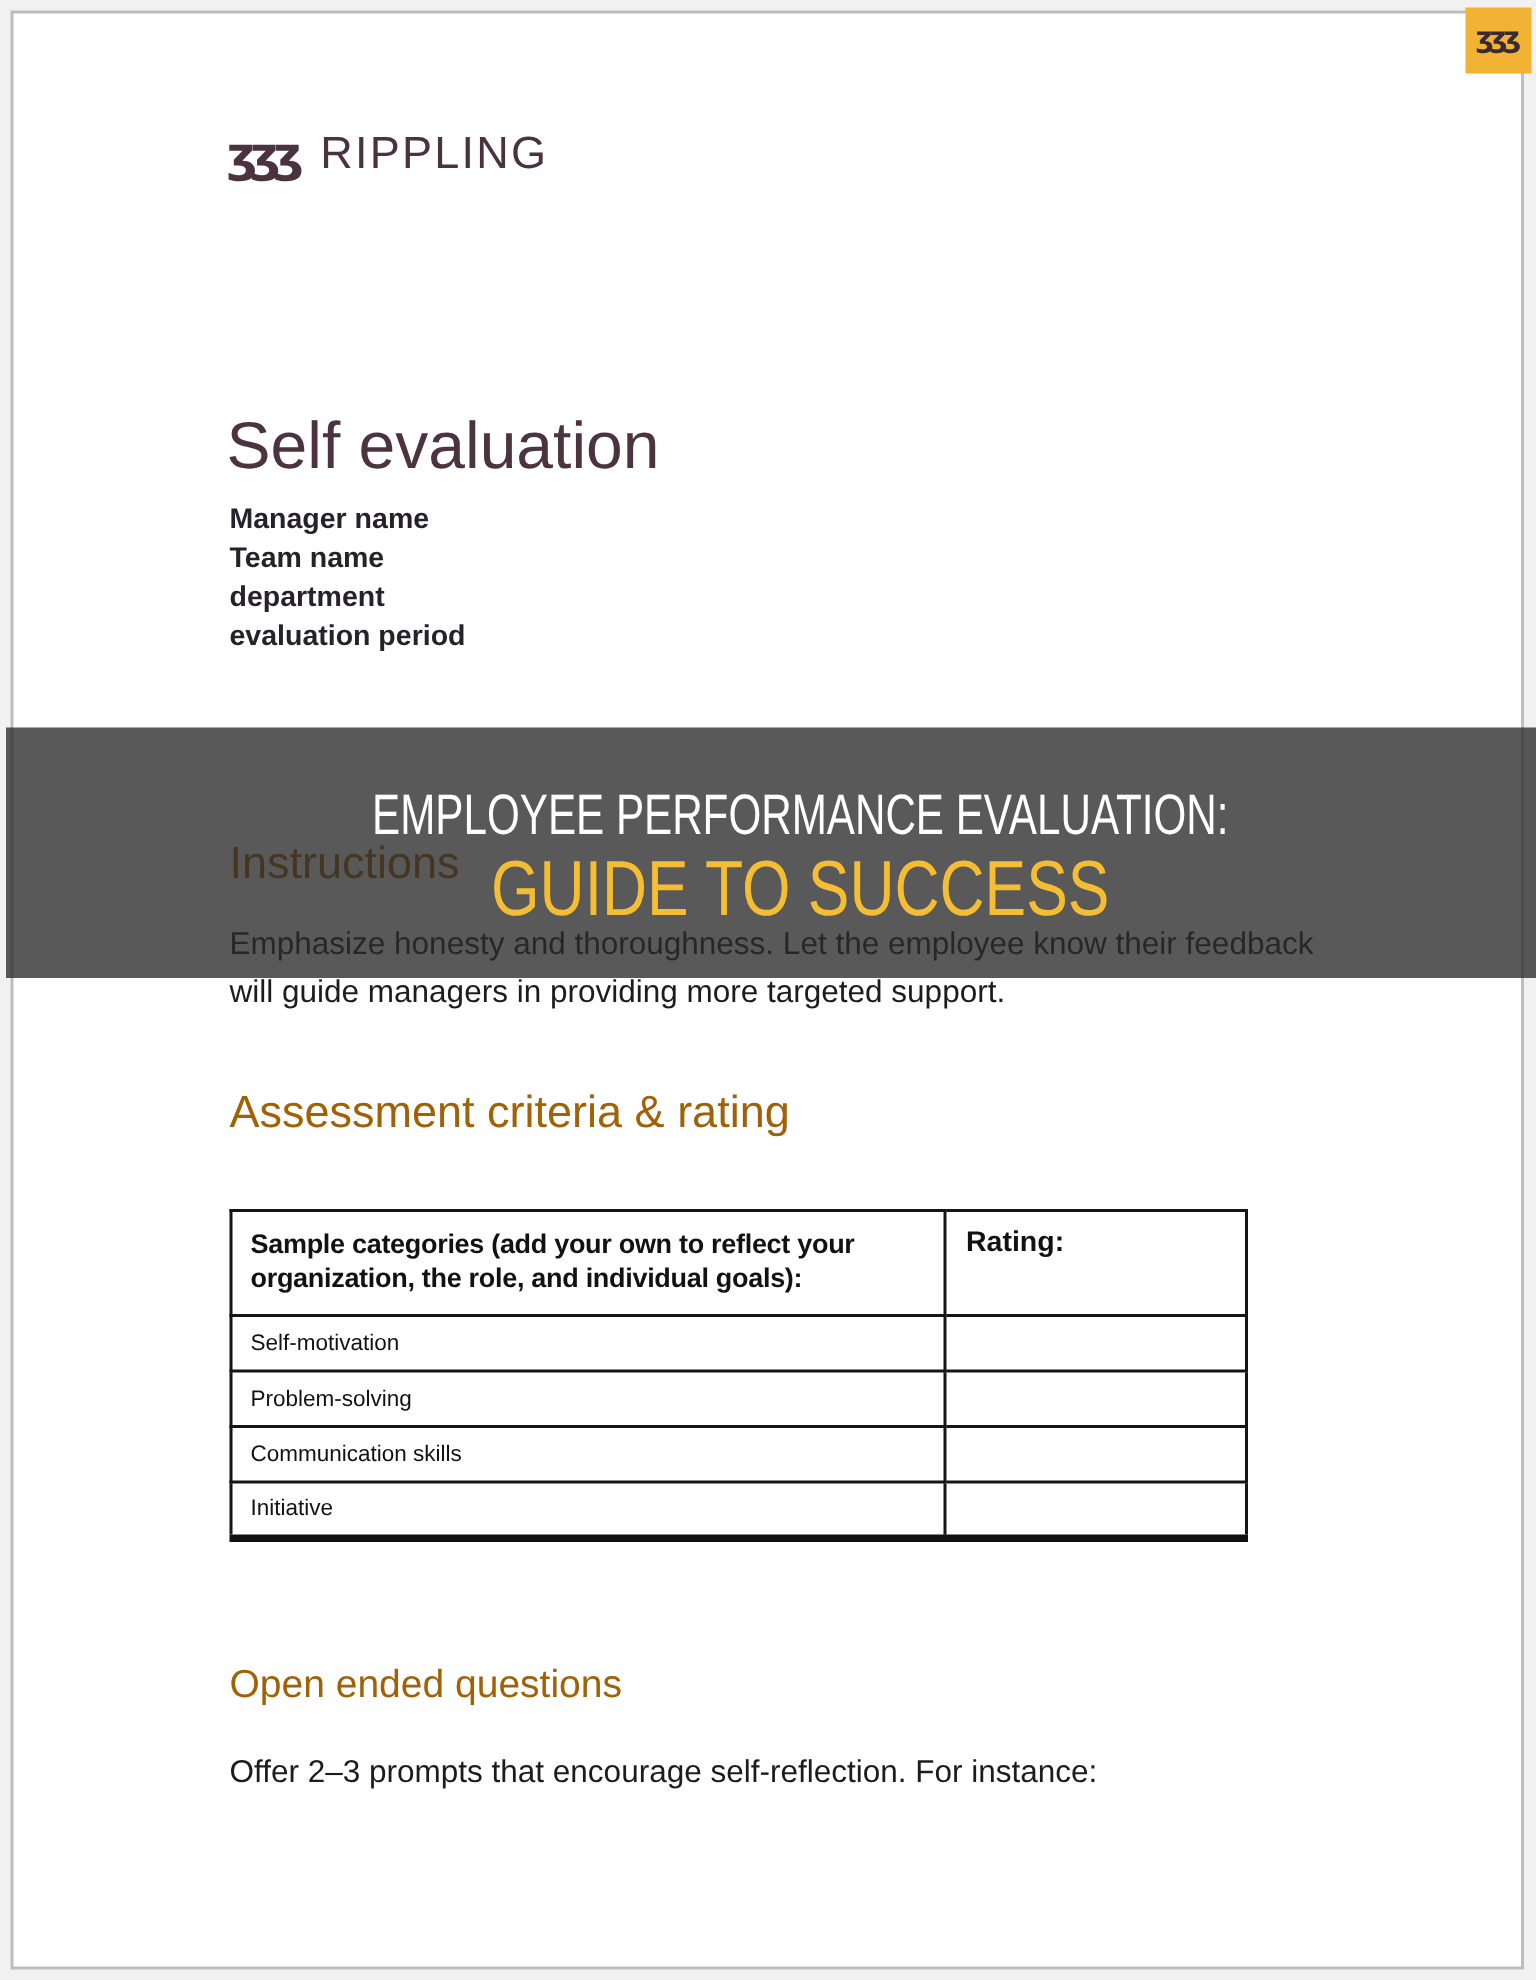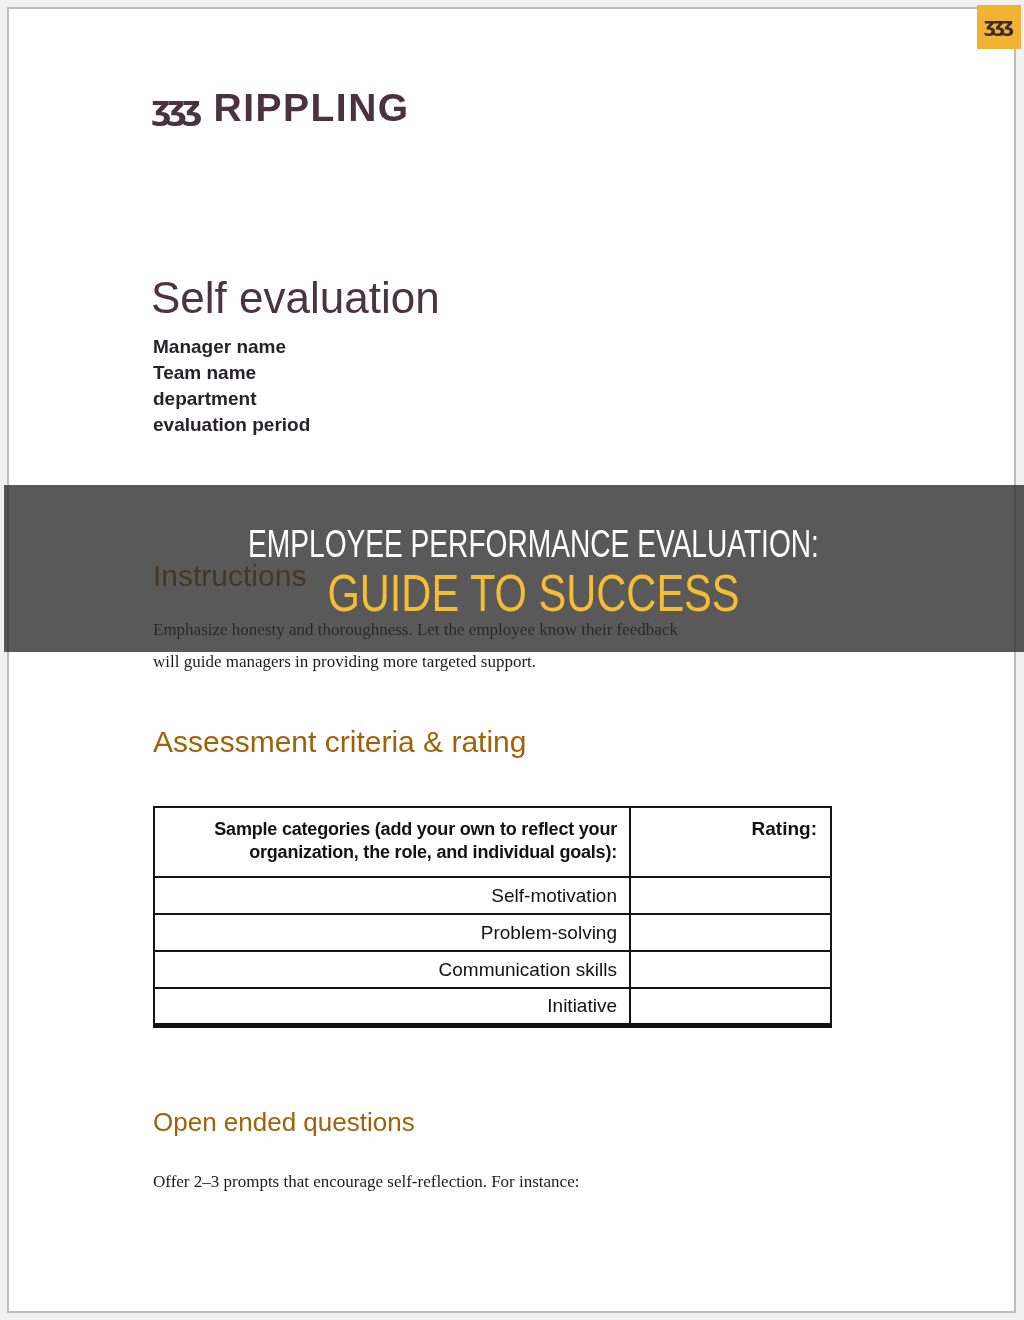--- a/index.html
+++ b/index.html
@@ -22,42 +22,42 @@
     font-family:"DejaVu Sans",sans-serif;font-weight:bold;font-size:19px;
     letter-spacing:-3px;color:#3a2a34;line-height:1;padding-bottom:3px;padding-right:3px;
   }
   
   .logo{position:absolute;left:151px;top:86px;display:flex;align-items:center;gap:11px;z-index:2;}
   .logo-mark{
     font-family:"DejaVu Sans",sans-serif;font-weight:bold;font-size:32px;
     letter-spacing:-5px;color:var(--brand-plum,#4a333f);line-height:30px;padding-right:5px;
   }
   .logo-word{
-    font-size:39px;font-weight:bold;letter-spacing:1.5px;
+    font-size:30px;font-weight:normal;letter-spacing:1.5px;
     color:var(--brand-plum,#4a333f);
   }
   
   .doc-title{position:absolute;left:151px;top:274px;font-size:44px;line-height:48px;color:#4b3440;z-index:2;}
   .meta{position:absolute;left:153px;top:334px;font-size:19px;line-height:26px;font-weight:600;color:#26222b;z-index:2;}
   .h2{position:absolute;font-size:30px;line-height:34px;color:#a16207;z-index:2;}
   .instructions-h{left:153px;top:559px;}
-  .paragraph{position:absolute;left:153px;font-size:17px;line-height:32px;color:#1c1c1c;z-index:2;font-family:Liberation Serif, serif;}
+  .paragraph{position:absolute;left:153px;font-size:21px;line-height:32px;color:#1c1c1c;z-index:2;}
   .instructions-p{top:614px;}
   .assessment-h{left:153px;top:725px;}
   
   .criteria-table{
     position:absolute;left:153px;top:806px;z-index:2;
     border-collapse:collapse;border:2px solid #151515;border-bottom:5px solid #111111;
   }
   .criteria-table th,.criteria-table td{
-    border:2px solid #151515;text-align:right;color:#121212;box-sizing:border-box;
+    border:2px solid #151515;text-align:left;color:#121212;box-sizing:border-box;
   }
   .criteria-table th.cat{width:476px;font-size:18px;line-height:23px;padding:10px 12px 12px 12px;font-weight:bold;vertical-align:top;letter-spacing:-0.2px;}
   .criteria-table th.rat{width:201px;font-size:19px;padding:10px 13px;font-weight:bold;vertical-align:top;border-radius:32px;}
-  .criteria-table td.cat-cell{height:37px;font-size:19px;padding:2px 12px;vertical-align:middle;}
+  .criteria-table td.cat-cell{height:37px;font-size:15px;padding:2px 12px;vertical-align:middle;}
   .criteria-table td.rating-cell{height:37px;}
   
   .open-h{left:153px;top:1105px;font-size:26px;}
   .open-p{top:1166px;}
   
   .banner{
     position:absolute;left:4px;top:485px;width:1016px;height:167px;
     background:rgba(42,42,42,0.78);z-index:20;padding-left:43px;
   }
   .banner .line{position:absolute;left:0;right:0;text-align:center;white-space:nowrap;}

